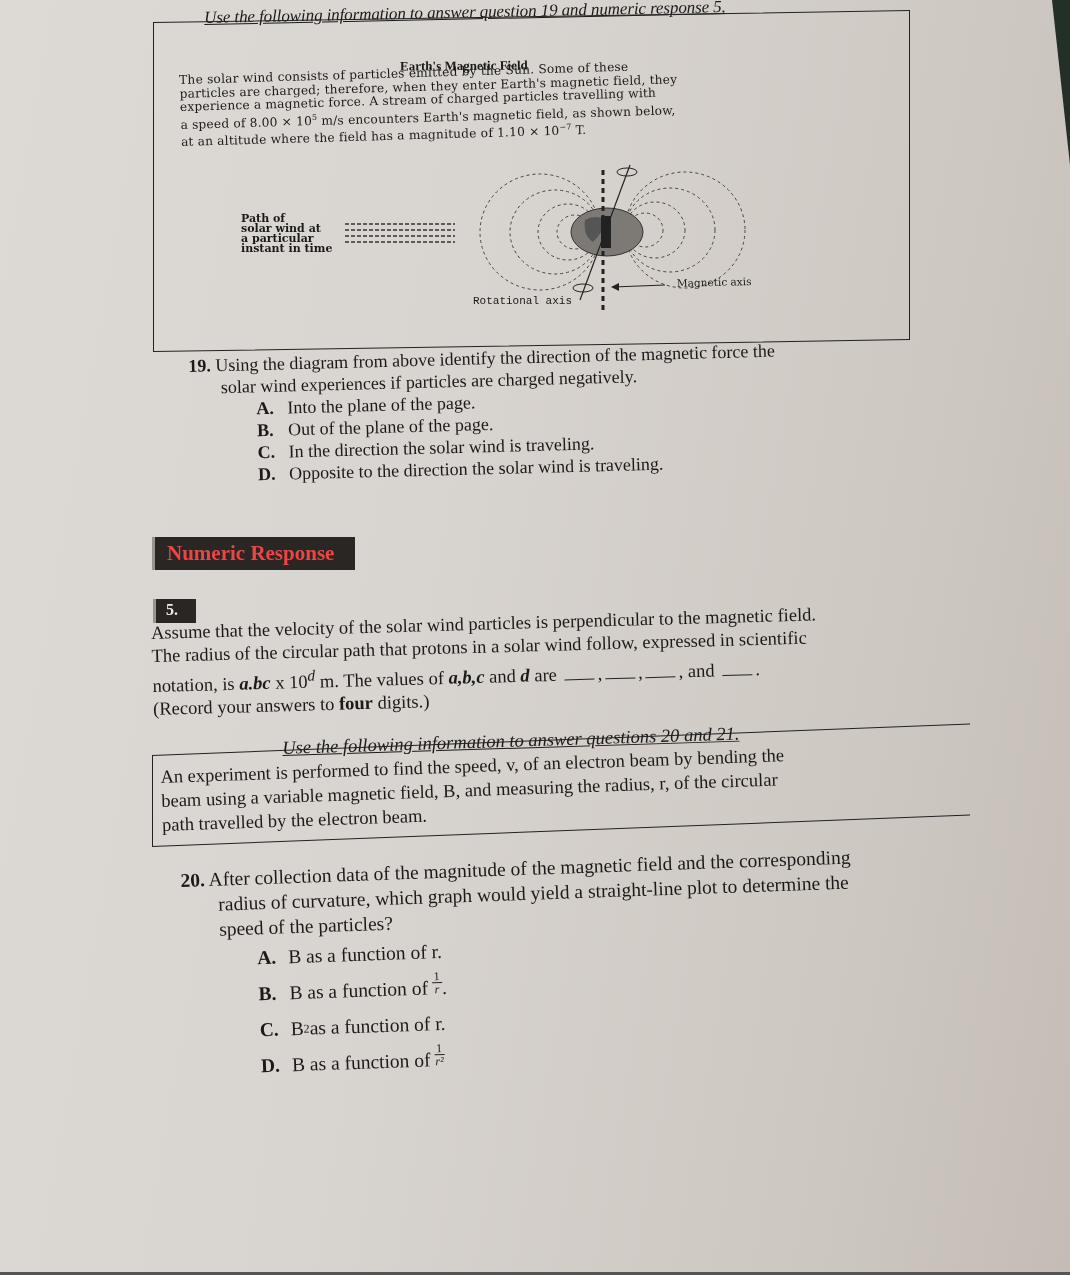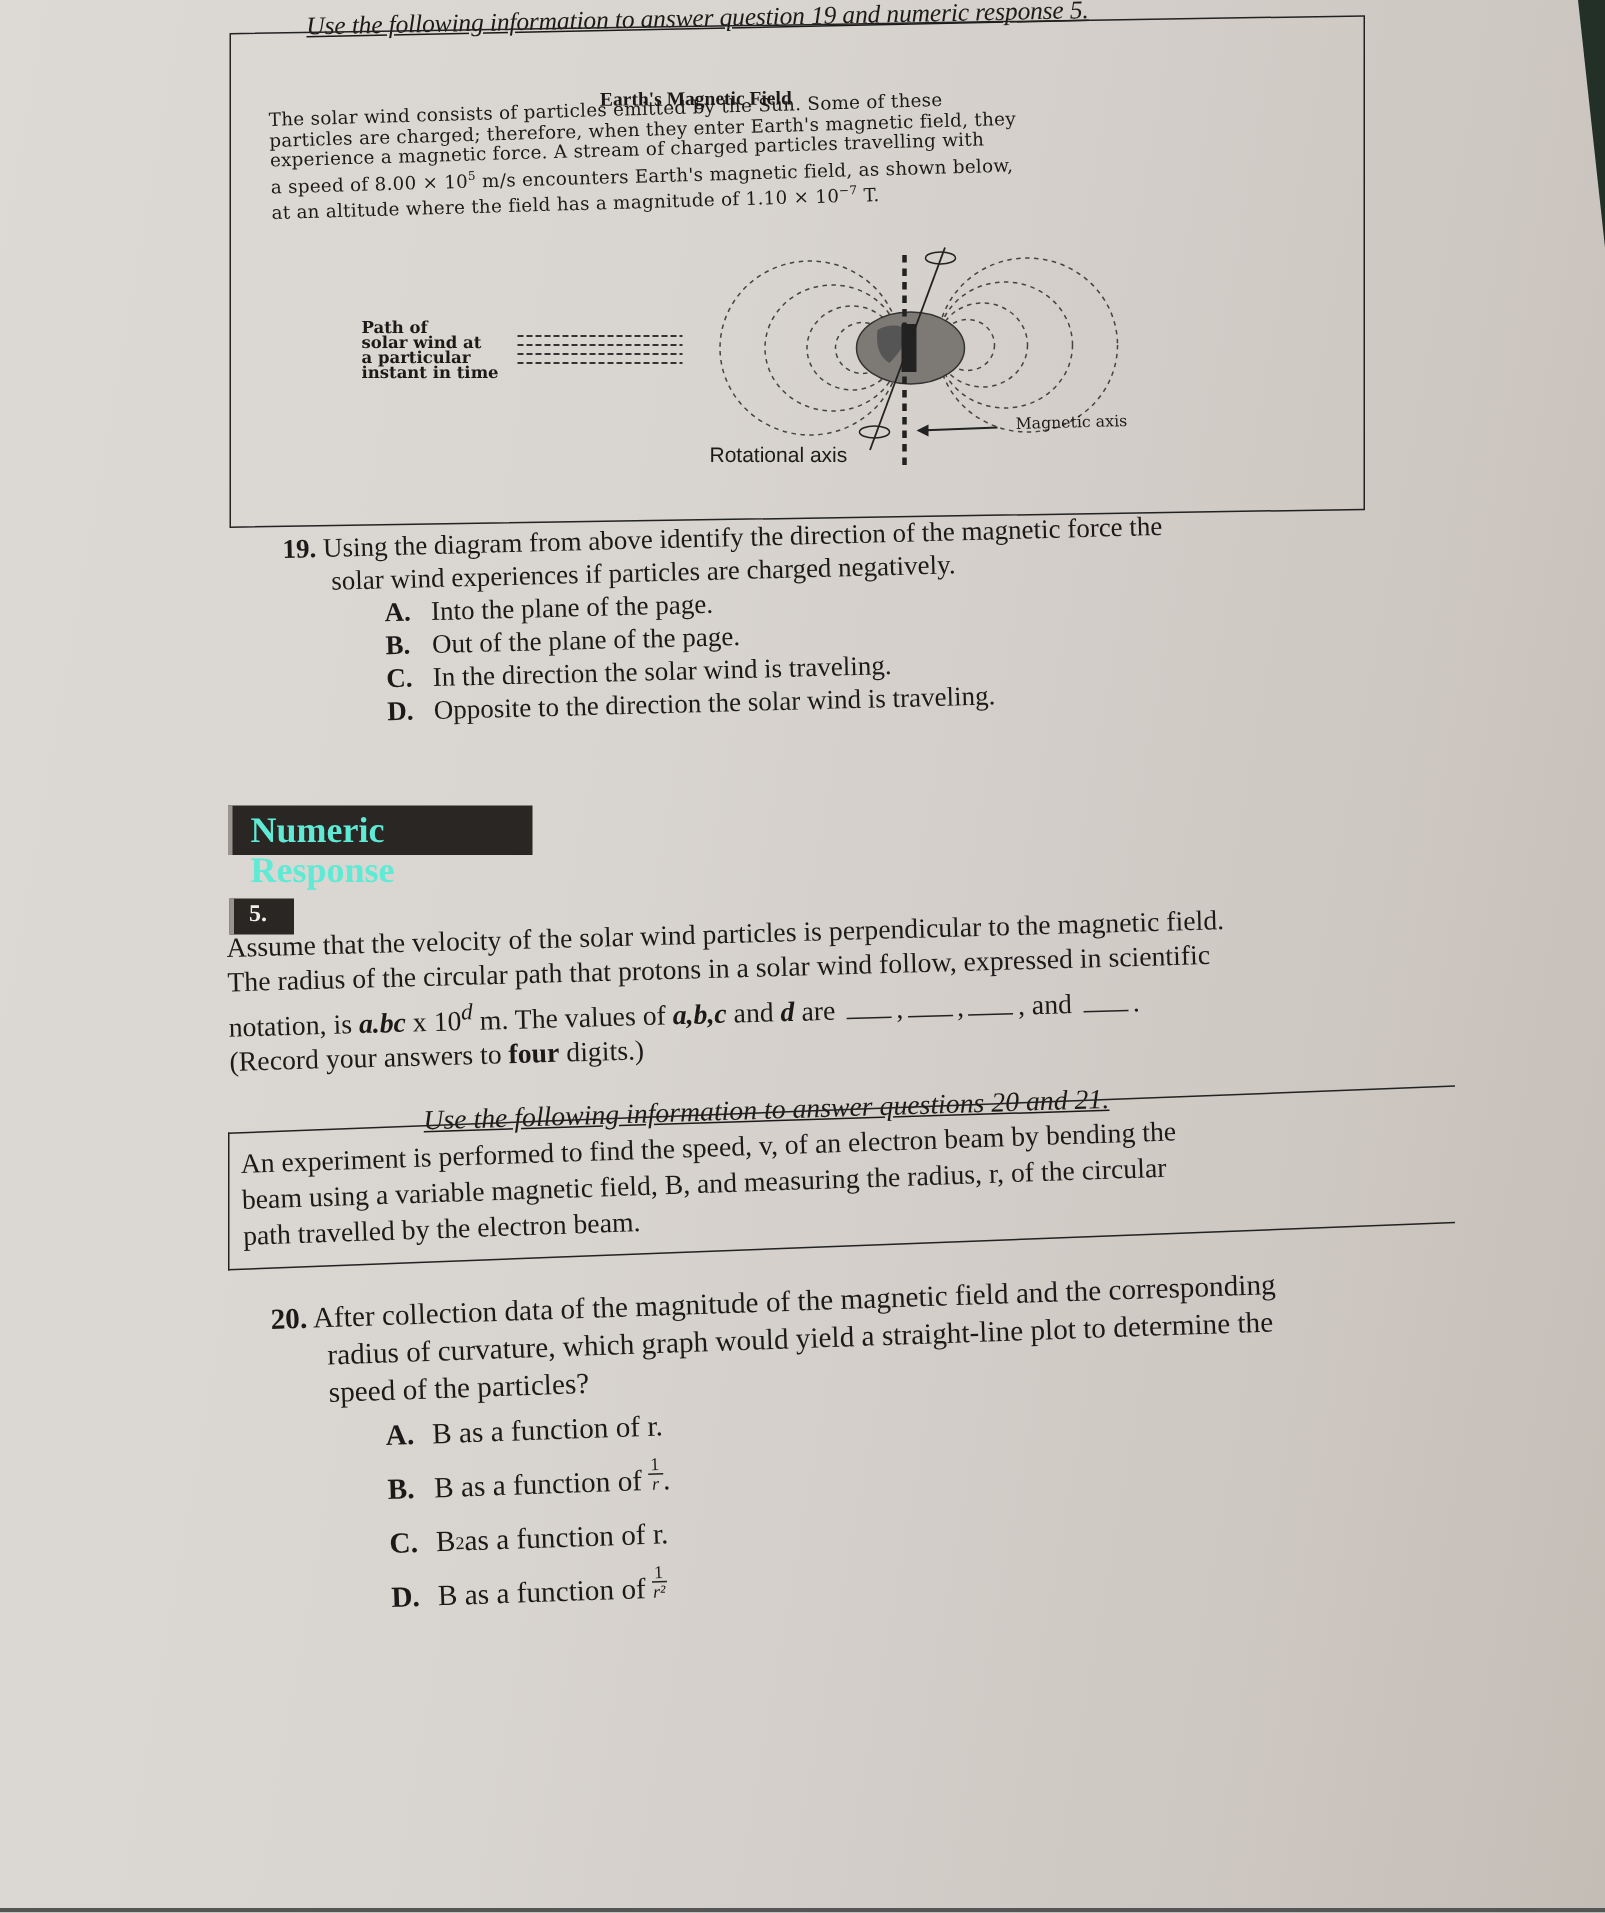--- a/index.html
+++ b/index.html
@@ -47,21 +47,21 @@
       position: absolute; left: 235px; top: 160px; width: 560px; height: 150px;
     }
     .diagram-label-path {
       position: absolute; left: 6px; top: 54px;
       font-size: 11px; line-height: 10px;
       font-family: "DejaVu Serif", serif;
       font-weight: bold;
     }
     .diagram-label-rot {
       position: absolute; left: 238px; top: 135px;
-      font-size: 14px; font-family: Liberation Sans, sans-serif;
+      font-size: 11px; font-family: Liberation Mono, monospace;
     }
     .diagram-label-mag {
       position: absolute; left: 442px; top: 116px;
       font-size: 10.5px; font-family: "DejaVu Serif", serif;
       transform: rotate(-1.5deg);
     }
     .q-block {
       position: absolute;
       font-family: "Liberation Serif", serif;
       font-size: 18px; line-height: 22px;
@@ -69,22 +69,22 @@
     .q19 {
       left: 188px; top: 355px; width: 700px;
       transform: rotate(-1.5deg); transform-origin: left top;
     }
     .q-num { font-weight: bold; }
     .q-stem-indent { padding-left: 32px; }
     .option { padding-left: 67px; display: flex; }
     .option .letter { font-weight: bold; width: 31px; flex: none; }
     .nr-header {
       position: absolute; left: 152px; top: 537px; width: 203px; height: 33px;
-      background: #2a2624; color: #5eead4;
-      font-weight: bold; font-size: 24px;
+      background: #2a2624; color: #ef4444;
+      font-weight: bold; font-size: 21px;
       padding: 4px 0 0 12px;
       border-left: 3px solid #9a948e;
       font-family: "Liberation Serif", serif;
     }
     .nr-num {
       position: absolute; left: 153px; top: 599px; width: 43px; height: 24px;
       background: #2a2624; color: #f0ece6;
       font-weight: bold; font-size: 16px;
       padding: 2px 0 0 10px;
       border-left: 3px solid #9a948e;

